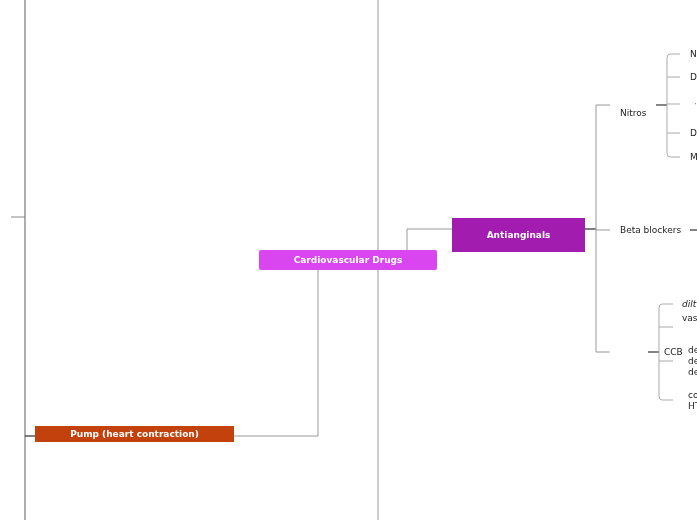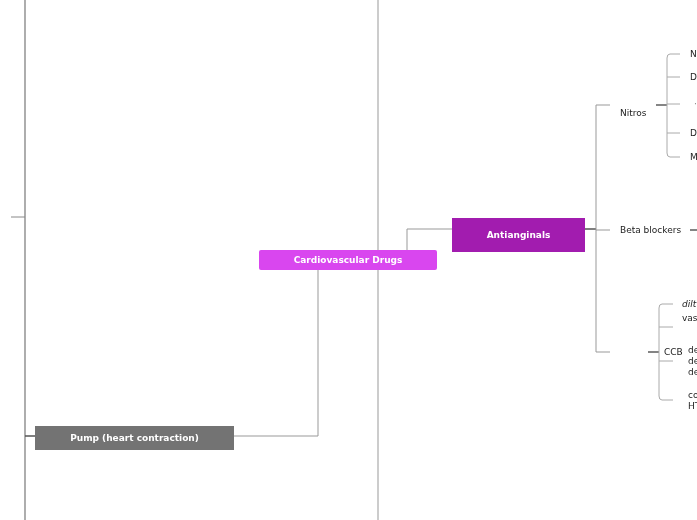--- a/index.html
+++ b/index.html
@@ -39,21 +39,21 @@
 
   <line x1="648" y1="352" x2="659" y2="352" stroke="#333" stroke-width="1.2"></line>
   <path d="M673,304 L662,304 Q659,304 659,308 L659,396 Q659,400 662,400 L673,400" fill="none" stroke="#aaa" stroke-width="1"></path>
   <line x1="659" y1="327" x2="673" y2="327" stroke="#aaa"></line>
   <line x1="659" y1="361" x2="673" y2="361" stroke="#aaa"></line>
 </svg>
 
 <div class="node" style="left: 259px; top: 250px; width: 178px; height: 20px; background: #d946ef;">
   <span>Cardiovascular Drugs</span>
 </div>
-<div class="node" style="left: 35px; top: 426px; width: 199px; height: 24px; border-radius: 0px; background: #737373;">
+<div class="node" style="left: 35px; top: 426px; width: 199px; height: 16px; border-radius: 0px; background: #c2410c;">
   <span>Pump (heart contraction)</span>
 </div>
 <div class="node" style="left: 452px; top: 218px; width: 133px; height: 34px; border-radius: 0px; background: #a21caf;">
   <span>Antianginals</span>
 </div>
 
 <div class="leaf" style="left:620px;top:108px;">Nitros</div>
 <div class="leaf" style="left:620px;top:225px;text-align:right;">Beta blockers</div>
 <div class="leaf" style="left:620px;top:347px;margin-left:44px;">CCB</div>
 

